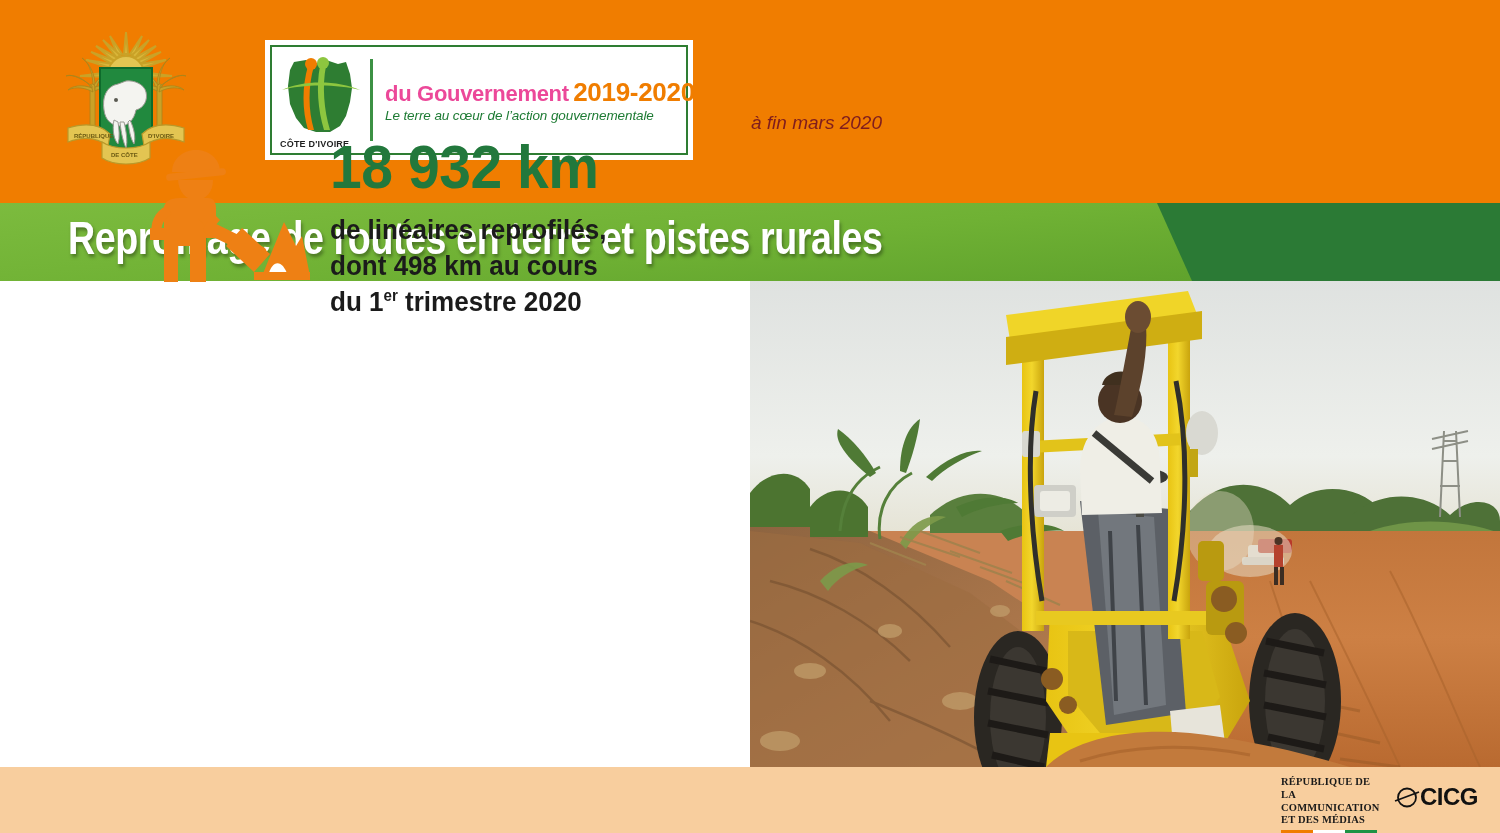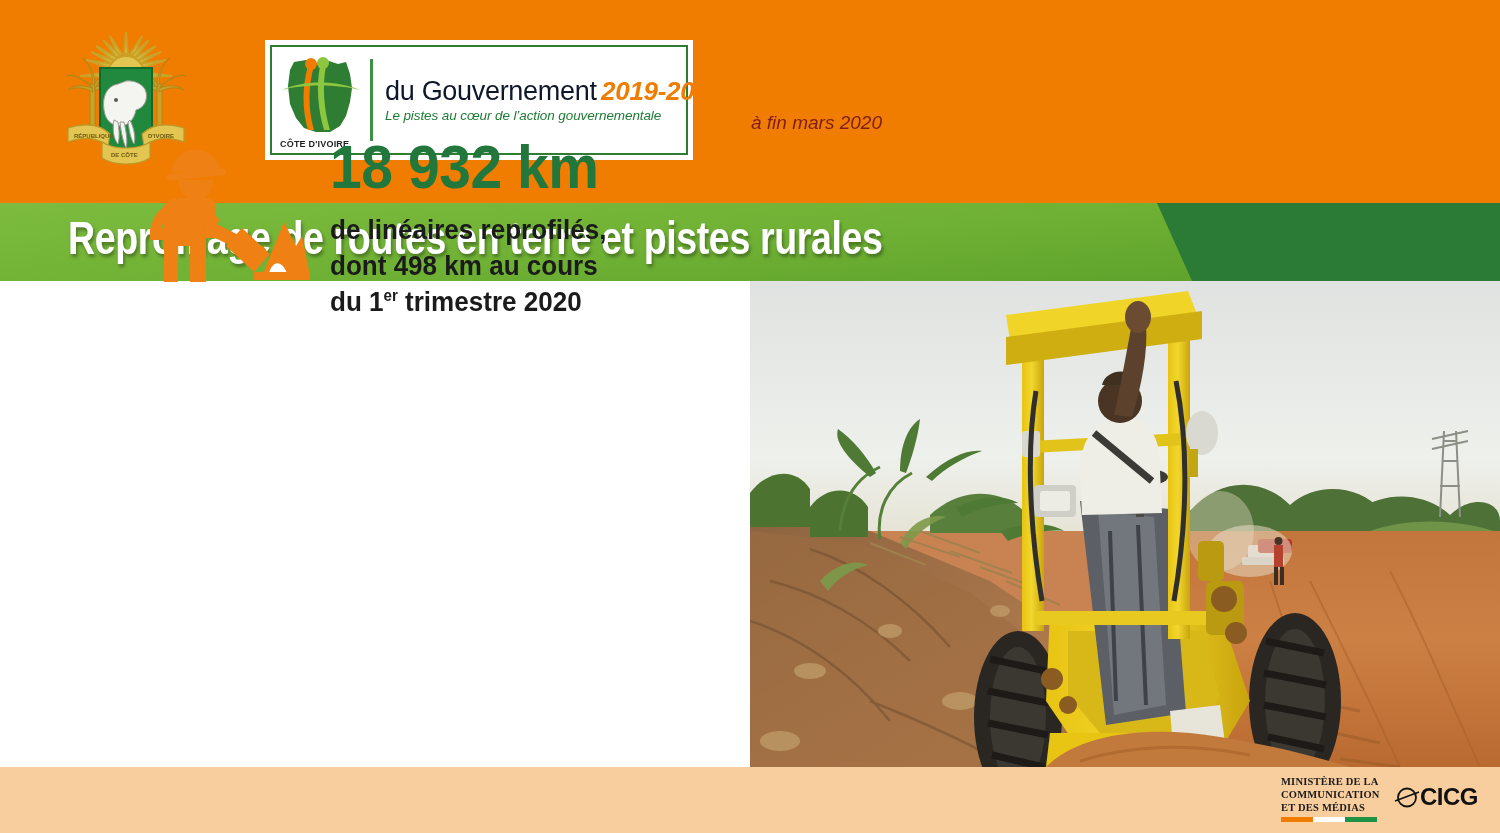--- a/index.html
+++ b/index.html
@@ -33,22 +33,22 @@
     position:absolute; bottom:-1px; left:0; width:100%; text-align:left;
     font-size:9px; font-weight:bold; color:#1f1f1f; letter-spacing:.2px;
   }
   .psg-divider { width:3px; height:82px; background:#3C9144; margin:0 12px 0 8px; flex:0 0 3px; }
   .psg-text { flex:1; }
   .psg-line1 {
     font-size:33px; font-weight:bold; color:#1E7B34; line-height:1.0;
     letter-spacing:-0.5px; white-space:nowrap;
   }
   .psg-line2 { line-height:1.0; margin-top:1px; white-space:nowrap; }
-  .psg-line2 .gov { font-size:27px; font-weight:normal; color:#0f172a; letter-spacing:-0.3px; }
-  .psg-line2 .yrs { font-size:26px; font-weight:bold; color:#F07D00; letter-spacing:-0.3px;font-style:italic; }
+  .psg-line2 .gov { font-size:22px; font-weight:bold; color:#ec4899; letter-spacing:-0.3px; }
+  .psg-line2 .yrs { font-size:26px; font-weight:bold; color:#F07D00; letter-spacing:-0.3px; }
   .psg-tag {
     font-size:13.5px; font-style:italic; color:#1E7B34; margin-top:3px;
     white-space:nowrap; letter-spacing:-0.1px;
   }
   
   .hdr-title {
     position:absolute; left:751px; top:57px;
     font-size:36px; color:#ffffff; white-space:nowrap; letter-spacing:0px;
   }
   .hdr-sub {
@@ -206,21 +206,21 @@
             <path d="M2 38 C22 28 58 28 80 38 C58 32 22 32 2 38 Z" fill="#8DC63F"></path>
           </svg>
           <div class="psg-map-label">CÔTE D'IVOIRE</div>
         </div>
         <div class="psg-divider"></div>
         <div class="psg-text">
           <div class="psg-line2">
             <span class="gov">du Gouvernement</span>
             <span class="yrs">2019-2020</span>
           </div>
-          <div class="psg-tag">Le pistes au cœur de l’action gouvernementale</div>
+          <div class="psg-tag">Le terre au cœur de l’action gouvernementale</div>
         </div>
       </div>
     </div>
 
     <div class="hdr-sub">à fin mars 2020</div>
   </div>
 
   <div class="greenbar">
     <div class="greenbar-light"></div>
   </div>
@@ -459,21 +459,21 @@
       <path d="M296 486 C330 452 400 444 470 456 C520 464 560 474 600 486 Z" fill="#c27a3c"></path>
       <g stroke="#a5612a" stroke-width="3" opacity="0.6" fill="none">
         <path d="M330 480 C380 464 440 462 500 474"></path>
       </g>
     </svg>
   </div>
 
   <div class="footer"></div>
 
   <div class="min-logo">
-    <div class="min-line">MINISTÈRE DE LA</div>
+    <div class="min-line">RÉPUBLIQUE DE LA</div>
     <div class="min-line">COMMUNICATION</div>
     <div class="min-line">ET DES MÉDIAS</div>
     <div class="flagbar">
       <i style="background:#F07D00"></i>
       <i style="background:#FFFFFF"></i>
       <i style="background:#1E9245"></i>
     </div>
   </div>
 
   <div class="cicg">

